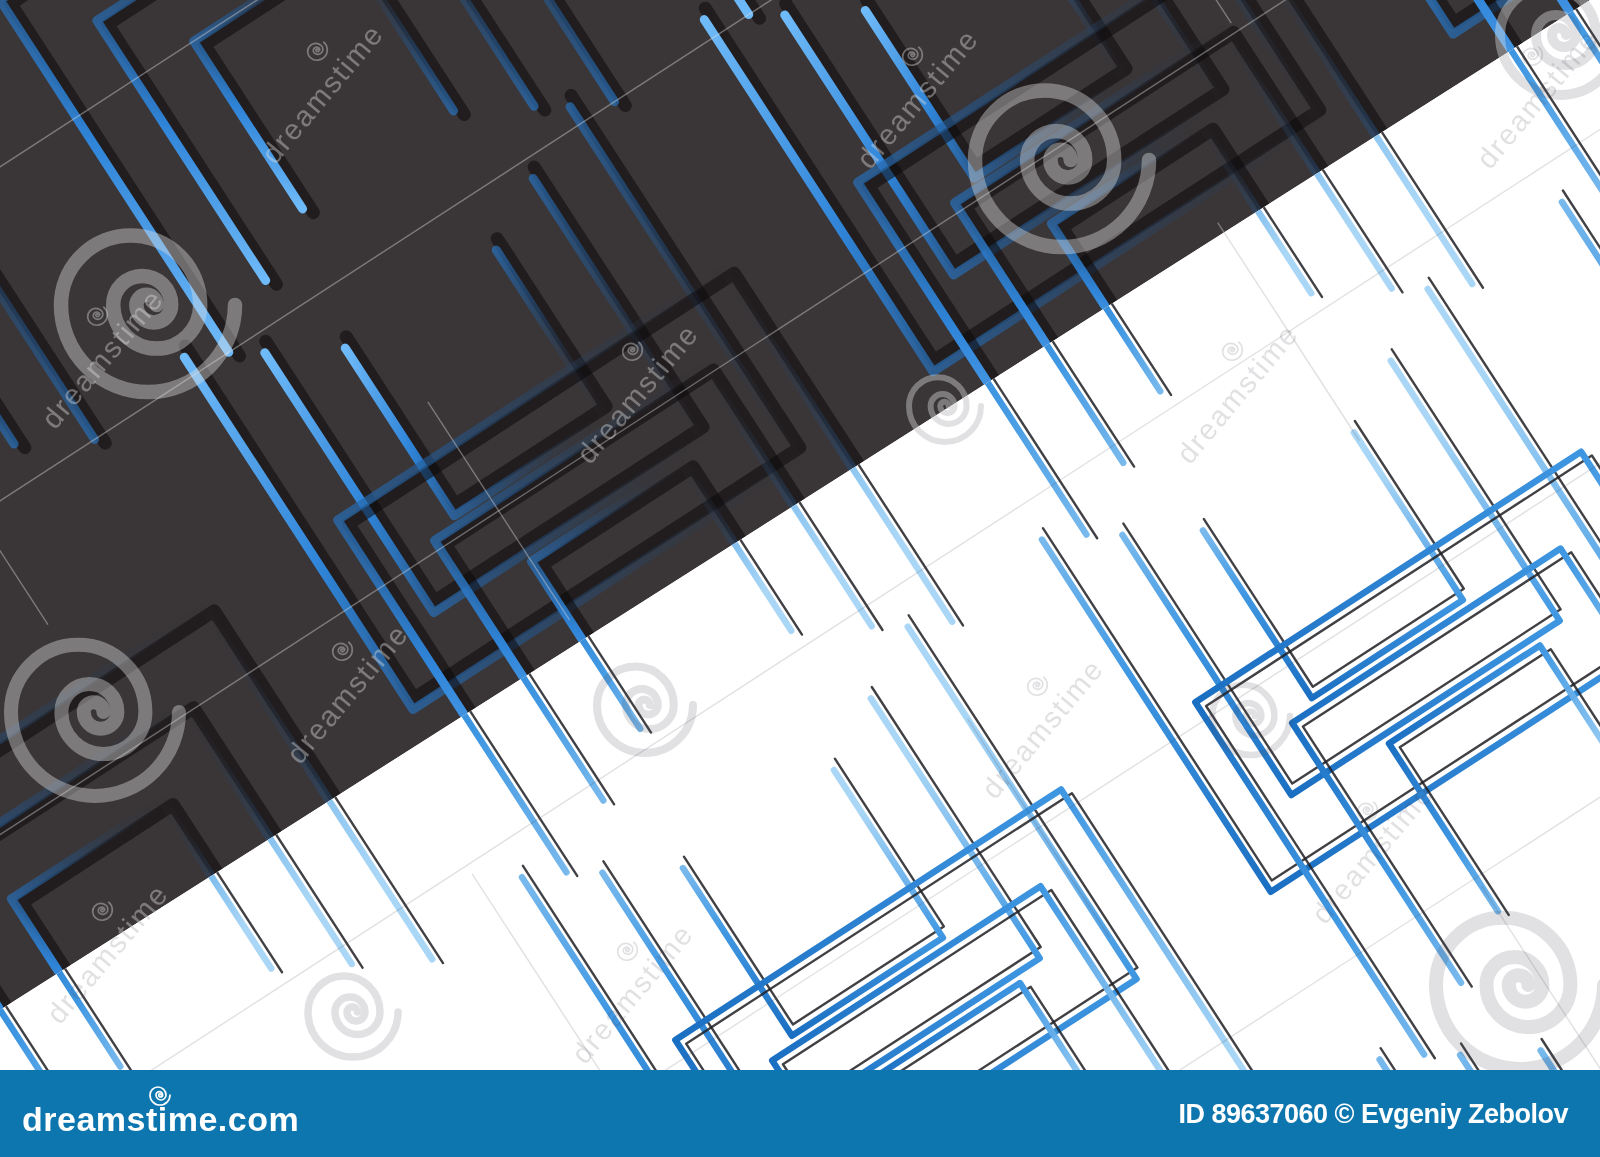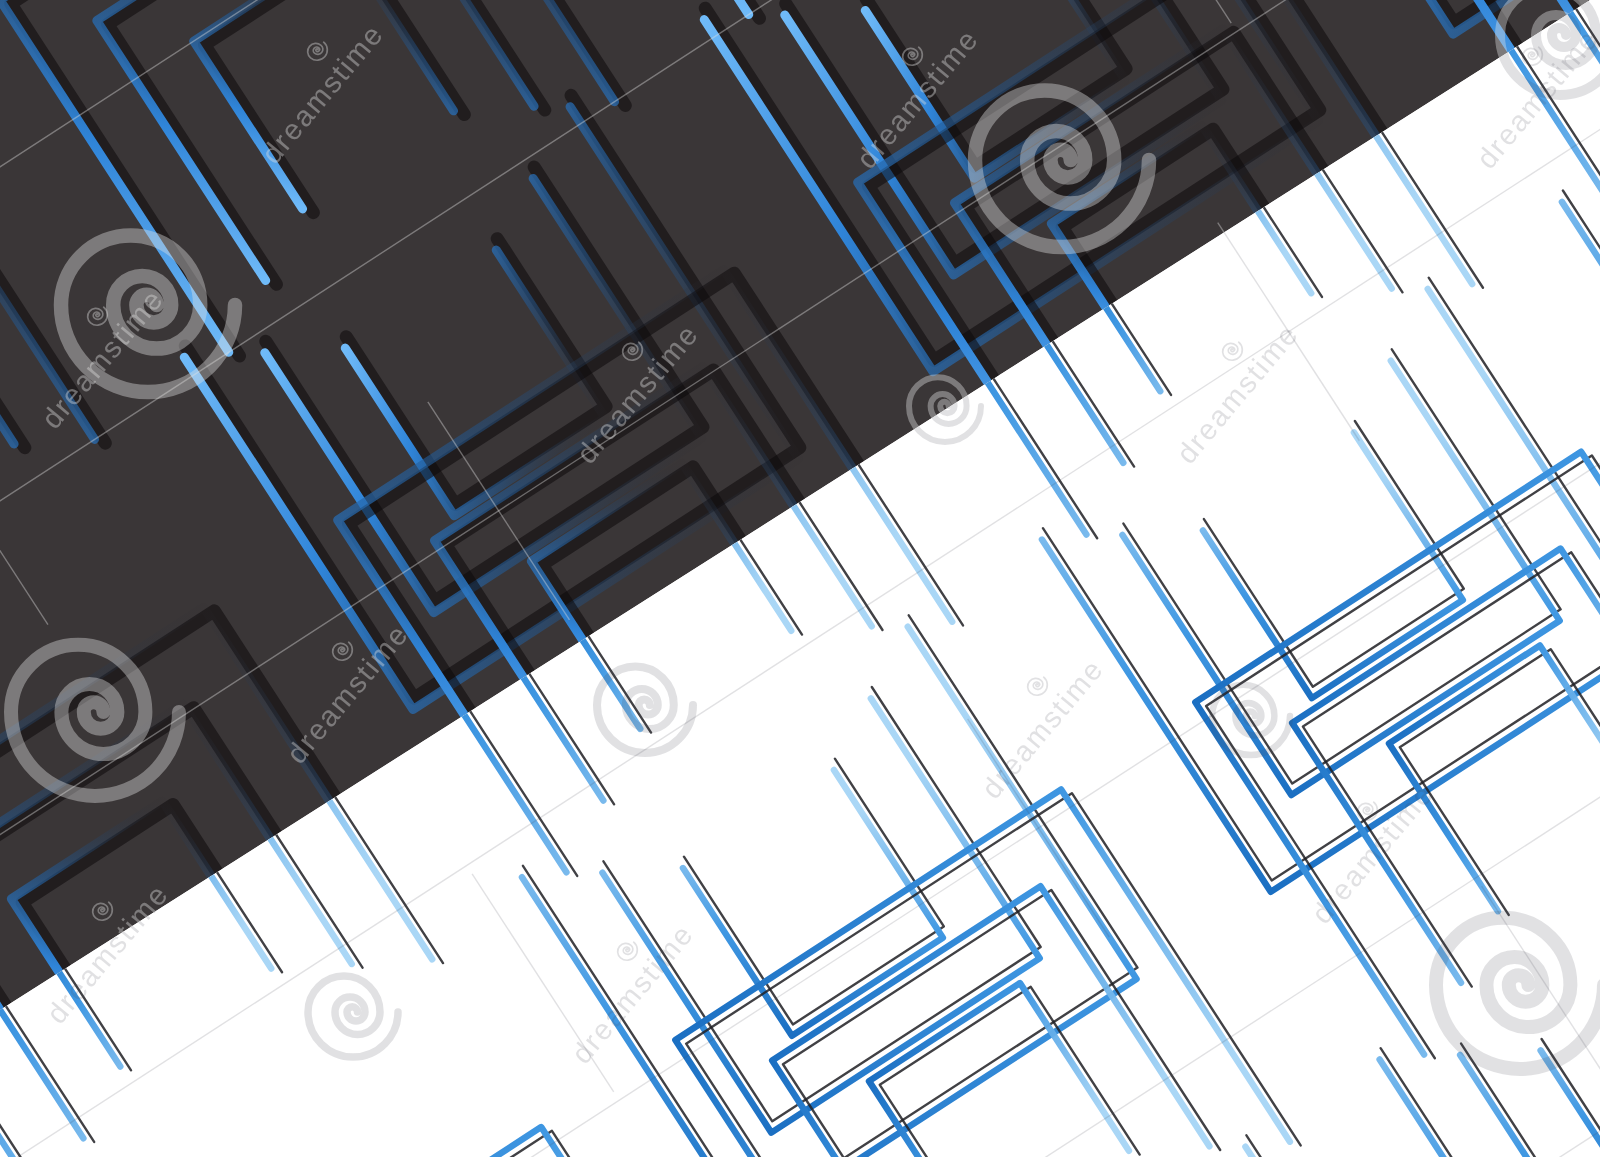--- a/index.html
+++ b/index.html
@@ -155,14 +155,23 @@
       <use href="#cell" x="1240" y="620"></use>
       <use href="#cell" x="-620" y="1240"></use>
       <use href="#cell" x="0" y="1240"></use>
       <use href="#cell" x="620" y="1240"></use>
       <use href="#cell" x="1240" y="1240"></use>
     </g>
     <use href="#wmAll" class="wmLight"></use>
   </g>
 </svg>
 
+<div class="footer">
+  <div class="flogo">
+    <svg class="logo-spiral" viewBox="-36 -36 72 72">
+      <use href="#spiral"></use>
+    </svg>
+    <span>dreamstime.com</span>
+  </div>
+  <div class="fcredit">ID 89637060 © Evgeniy Zebolov</div>
+</div>
 
 </div>
 
 </body></html>

